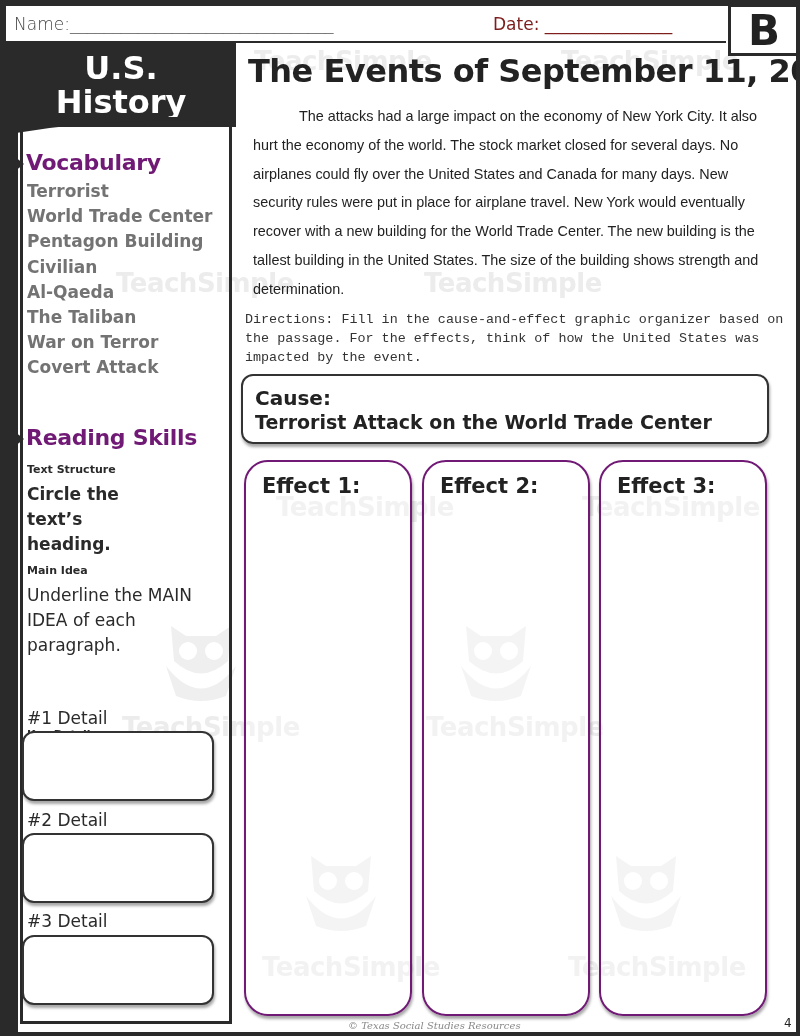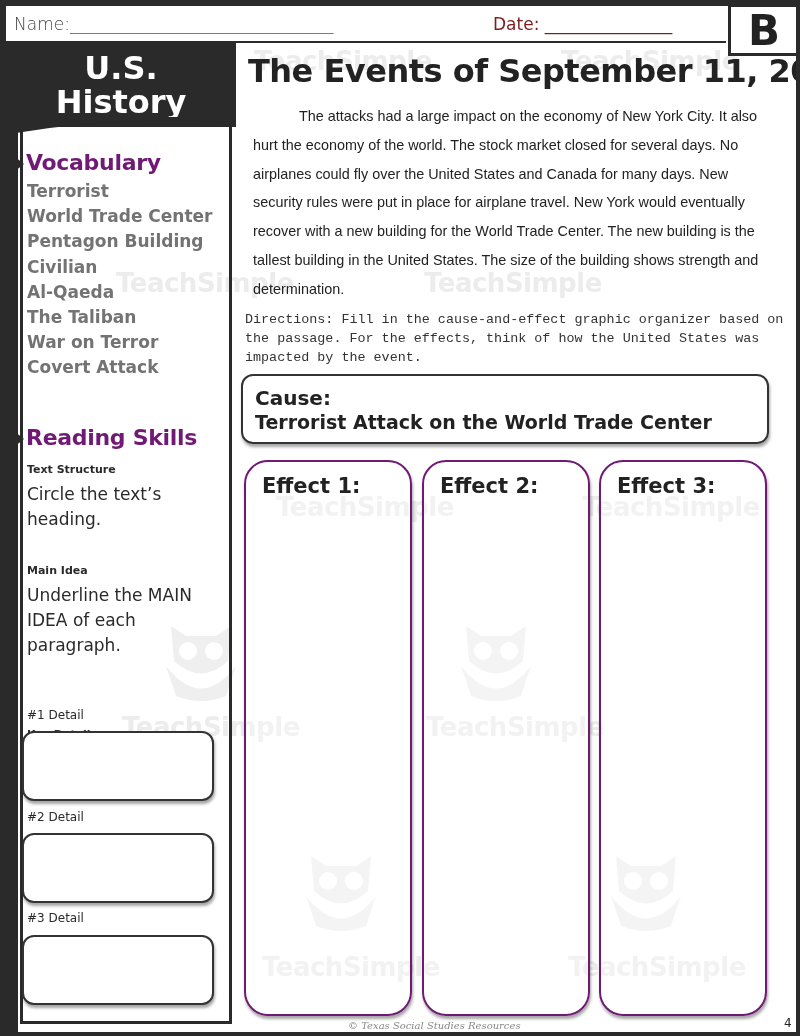--- a/index.html
+++ b/index.html
@@ -38,21 +38,21 @@
   }
   .sb-section-title { position: absolute; left: 20px; font-size: 22px; font-weight: bold; color: #701a75; z-index: 3; letter-spacing: -0.3px; }
   .sb-arrow { position: absolute; left: 4px; width: 0; height: 0; border-top: 11px solid transparent; border-bottom: 11px solid transparent; border-left: 14px solid #2a2a2a; z-index: 3; }
   .vocab-list { position: absolute; left: 21px; top: 173px; z-index: 3; list-style: none; }
   .vocab-list li { font-size: 17px; font-weight: bold; color: #737373; line-height: 25.2px; }
 
   .skill { position: absolute; left: 21px; z-index: 3; width: 190px; }
   .skill-title { font-size: 11px; font-weight: bold; color: #2a2a2a; line-height: 25px; }
   .skill-desc { font-size: 17px; color: #2a2a2a; line-height: 25px; }
 
-  .detail-label { position: absolute; left: 21px; font-size: 12px; color: #2a2a2a; z-index: 3; }
+  .detail-label { position: absolute; left: 21px; font-size: 17px; color: #2a2a2a; z-index: 3; }
   .detail-box {
     position: absolute; left: 16px; width: 192px; height: 70px; border: 2px solid #333;
     border-radius: 12px; background: #fff; box-shadow: 1px 3px 3px rgba(0,0,0,0.35); z-index: 3;
   }
 
   
   .title { position: absolute; left: 242px; top: 46px; font-size: 32px; font-weight: bold; color: #222; z-index: 3; letter-spacing: -0.5px; white-space: nowrap; }
   .passage {
     position: absolute; left: 247px; top: 96px; width: 528px; font-size: 14.4px; line-height: 28.8px;
     color: #222; text-indent: 46px; z-index: 3; font-family: "Liberation Sans", sans-serif;
@@ -155,21 +155,21 @@
     <li>The Taliban</li>
     <li>War on Terror</li>
     <li>Covert Attack</li>
   </ul>
 
   <div class="sb-arrow" style="top:422px;"></div>
   <div class="sb-section-title" style="top:419px;">Reading Skills</div>
 
   <div class="skill" style="top:451px;">
     <div class="skill-title">Text Structure</div>
-    <div class="skill-desc" style="width:140px;">Circle the text’s heading.</div>
+    <div class="skill-desc" style="width:140px;font-weight:bold;">Circle the text’s heading.</div>
   </div>
   <div class="skill" style="top:552px;">
     <div class="skill-title">Main Idea</div>
     <div class="skill-desc" style="width:178px;">Underline the MAIN IDEA of each paragraph.</div>
   </div>
   <div class="skill" style="top:677px;margin-top:39px;">
     <div class="skill-title">Key Details</div>
   </div>
 
   <div class="detail-label" style="top:702px;">#1 Detail</div>

